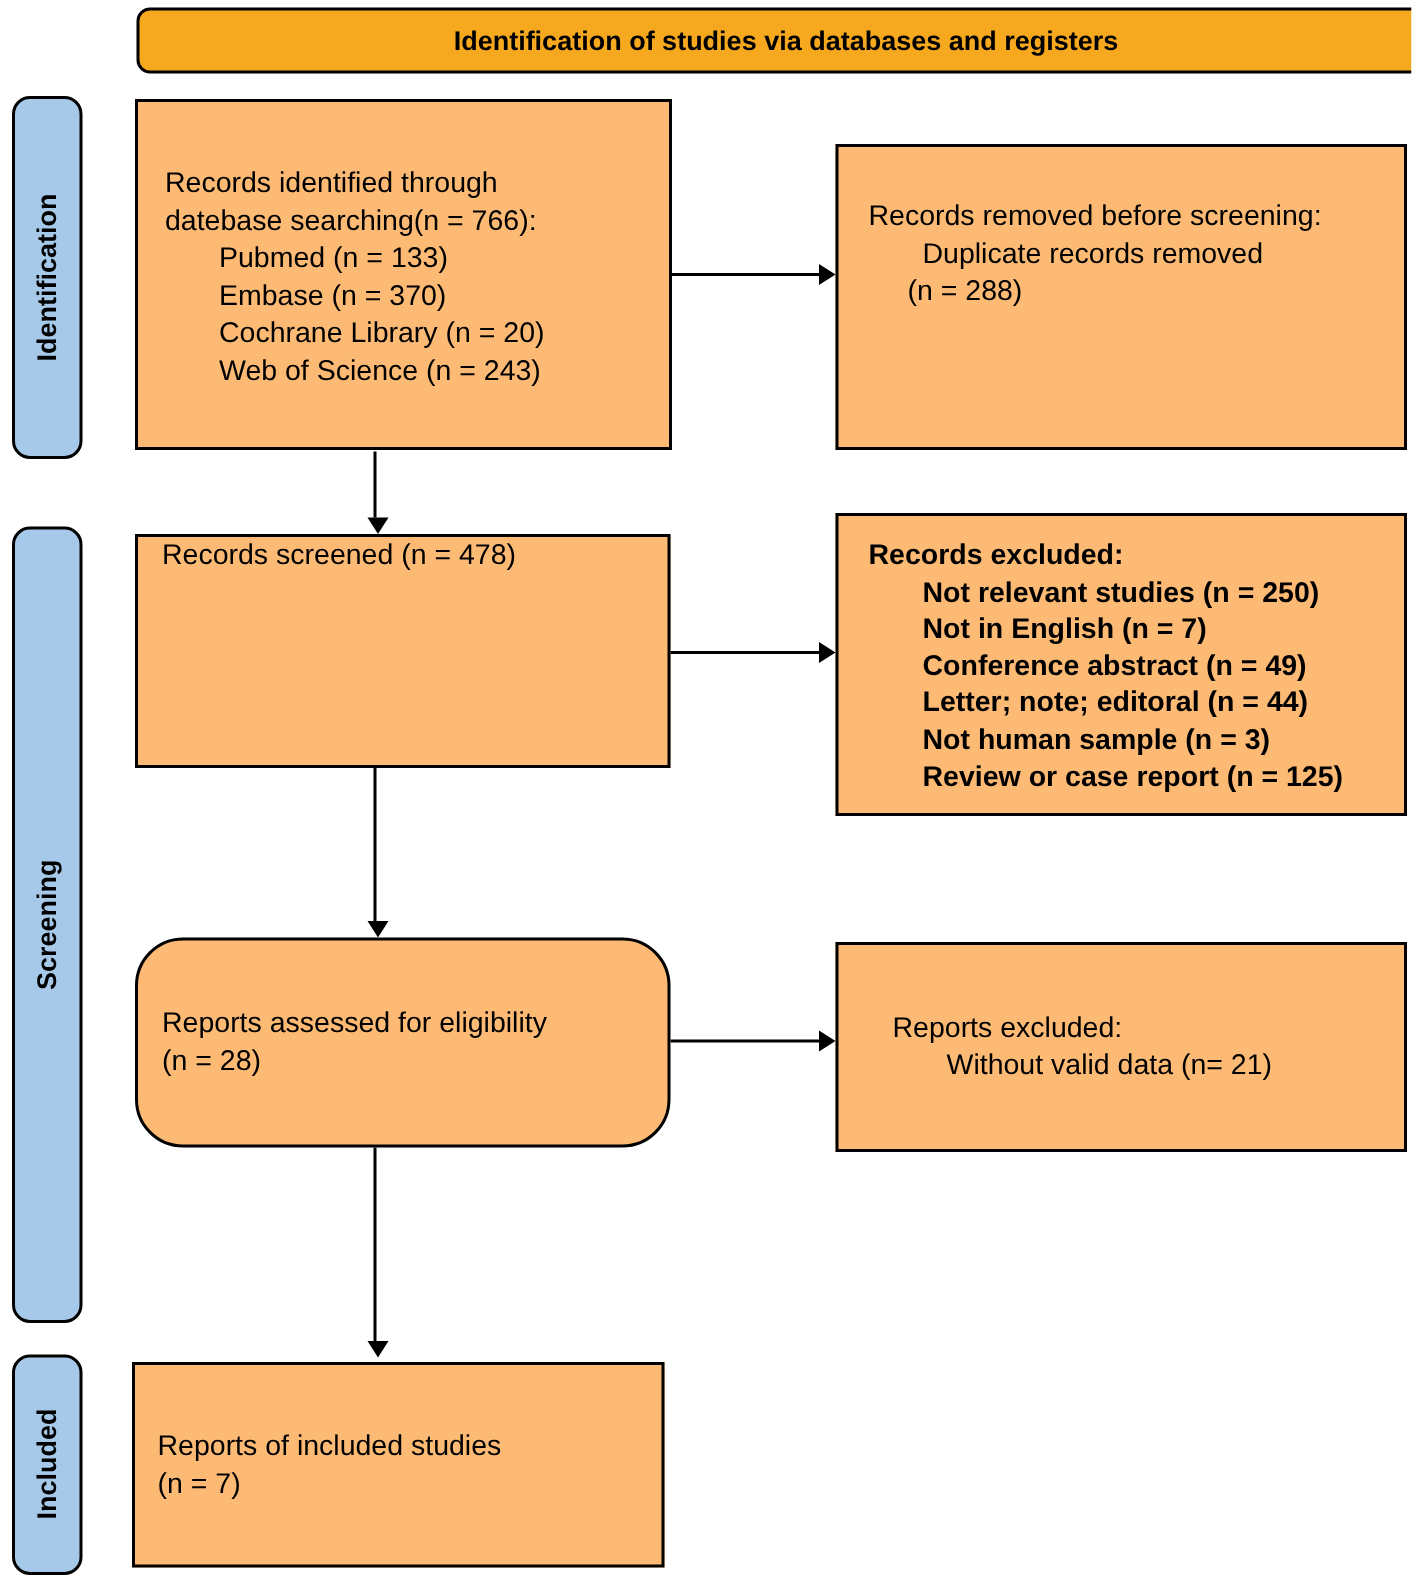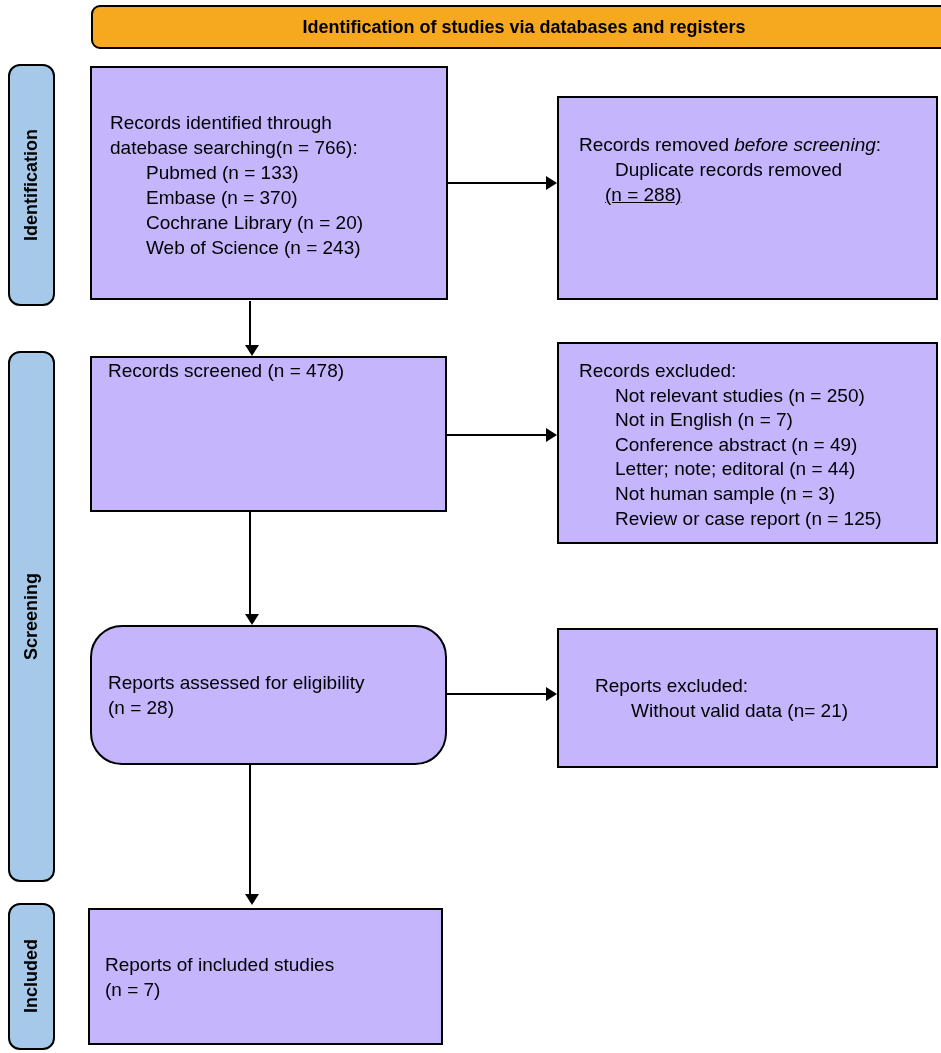--- a/index.html
+++ b/index.html
@@ -48,37 +48,37 @@
     color: #000000;
     white-space: nowrap;
   }
   .stage-identification { top: 64px; height: 242px; }
   .stage-screening      { top: 351px; height: 531px; }
   .stage-included       { top: 903px; height: 147px; }
 
   
   .box {
     position: absolute;
-    background: #c4b5fd;
+    background: #fdba74;
     border: 2px solid #000000;
     font-size: 19px;
     line-height: 25px;
     color: #000000;
   }
   .box-b1 { left: 90px;  top: 66px;  width: 358px; height: 234px; padding: 42px 8px 0 18px; }
   .box-r1 { left: 557px; top: 96px;  width: 381px; height: 204px; padding: 34px 6px 0 20px; }
   .box-b2 { left: 90px;  top: 356px; width: 357px; height: 156px; display: flex; align-items: flex-start; padding-left: 16px; }
-  .box-r2 { left: 557px; top: 342px; width: 381px; height: 202px; padding: 15px 4px 0 20px; line-height: 24.6px; }
+  .box-r2 { left: 557px; top: 342px; width: 381px; height: 202px; padding: 15px 4px 0 20px; line-height: 24.6px; font-weight: bold; }
   .box-b3 { left: 90px;  top: 625px; width: 357px; height: 140px; display: flex; flex-direction: column; justify-content: center; padding-left: 16px; border-radius: 32px; }
   .box-r3 { left: 557px; top: 628px; width: 381px; height: 140px; display: flex; flex-direction: column; justify-content: center; padding-left: 36px; }
   .box-b4 { left: 88px;  top: 908px; width: 355px; height: 137px; display: flex; flex-direction: column; justify-content: center; padding-left: 15px; }
 
   .ind    { padding-left: 36px; }
-  .ind-sm { padding-left: 26px; text-decoration: underline; }
-  .it     { font-style: italic; }
+  .ind-sm { padding-left: 26px; }
+  .it     { }
 
   
   .varrow {
     position: absolute;
     width: 0;
     border-left: 2px solid #000000;
   }
   .varrow::after {
     content: "";
     position: absolute;

